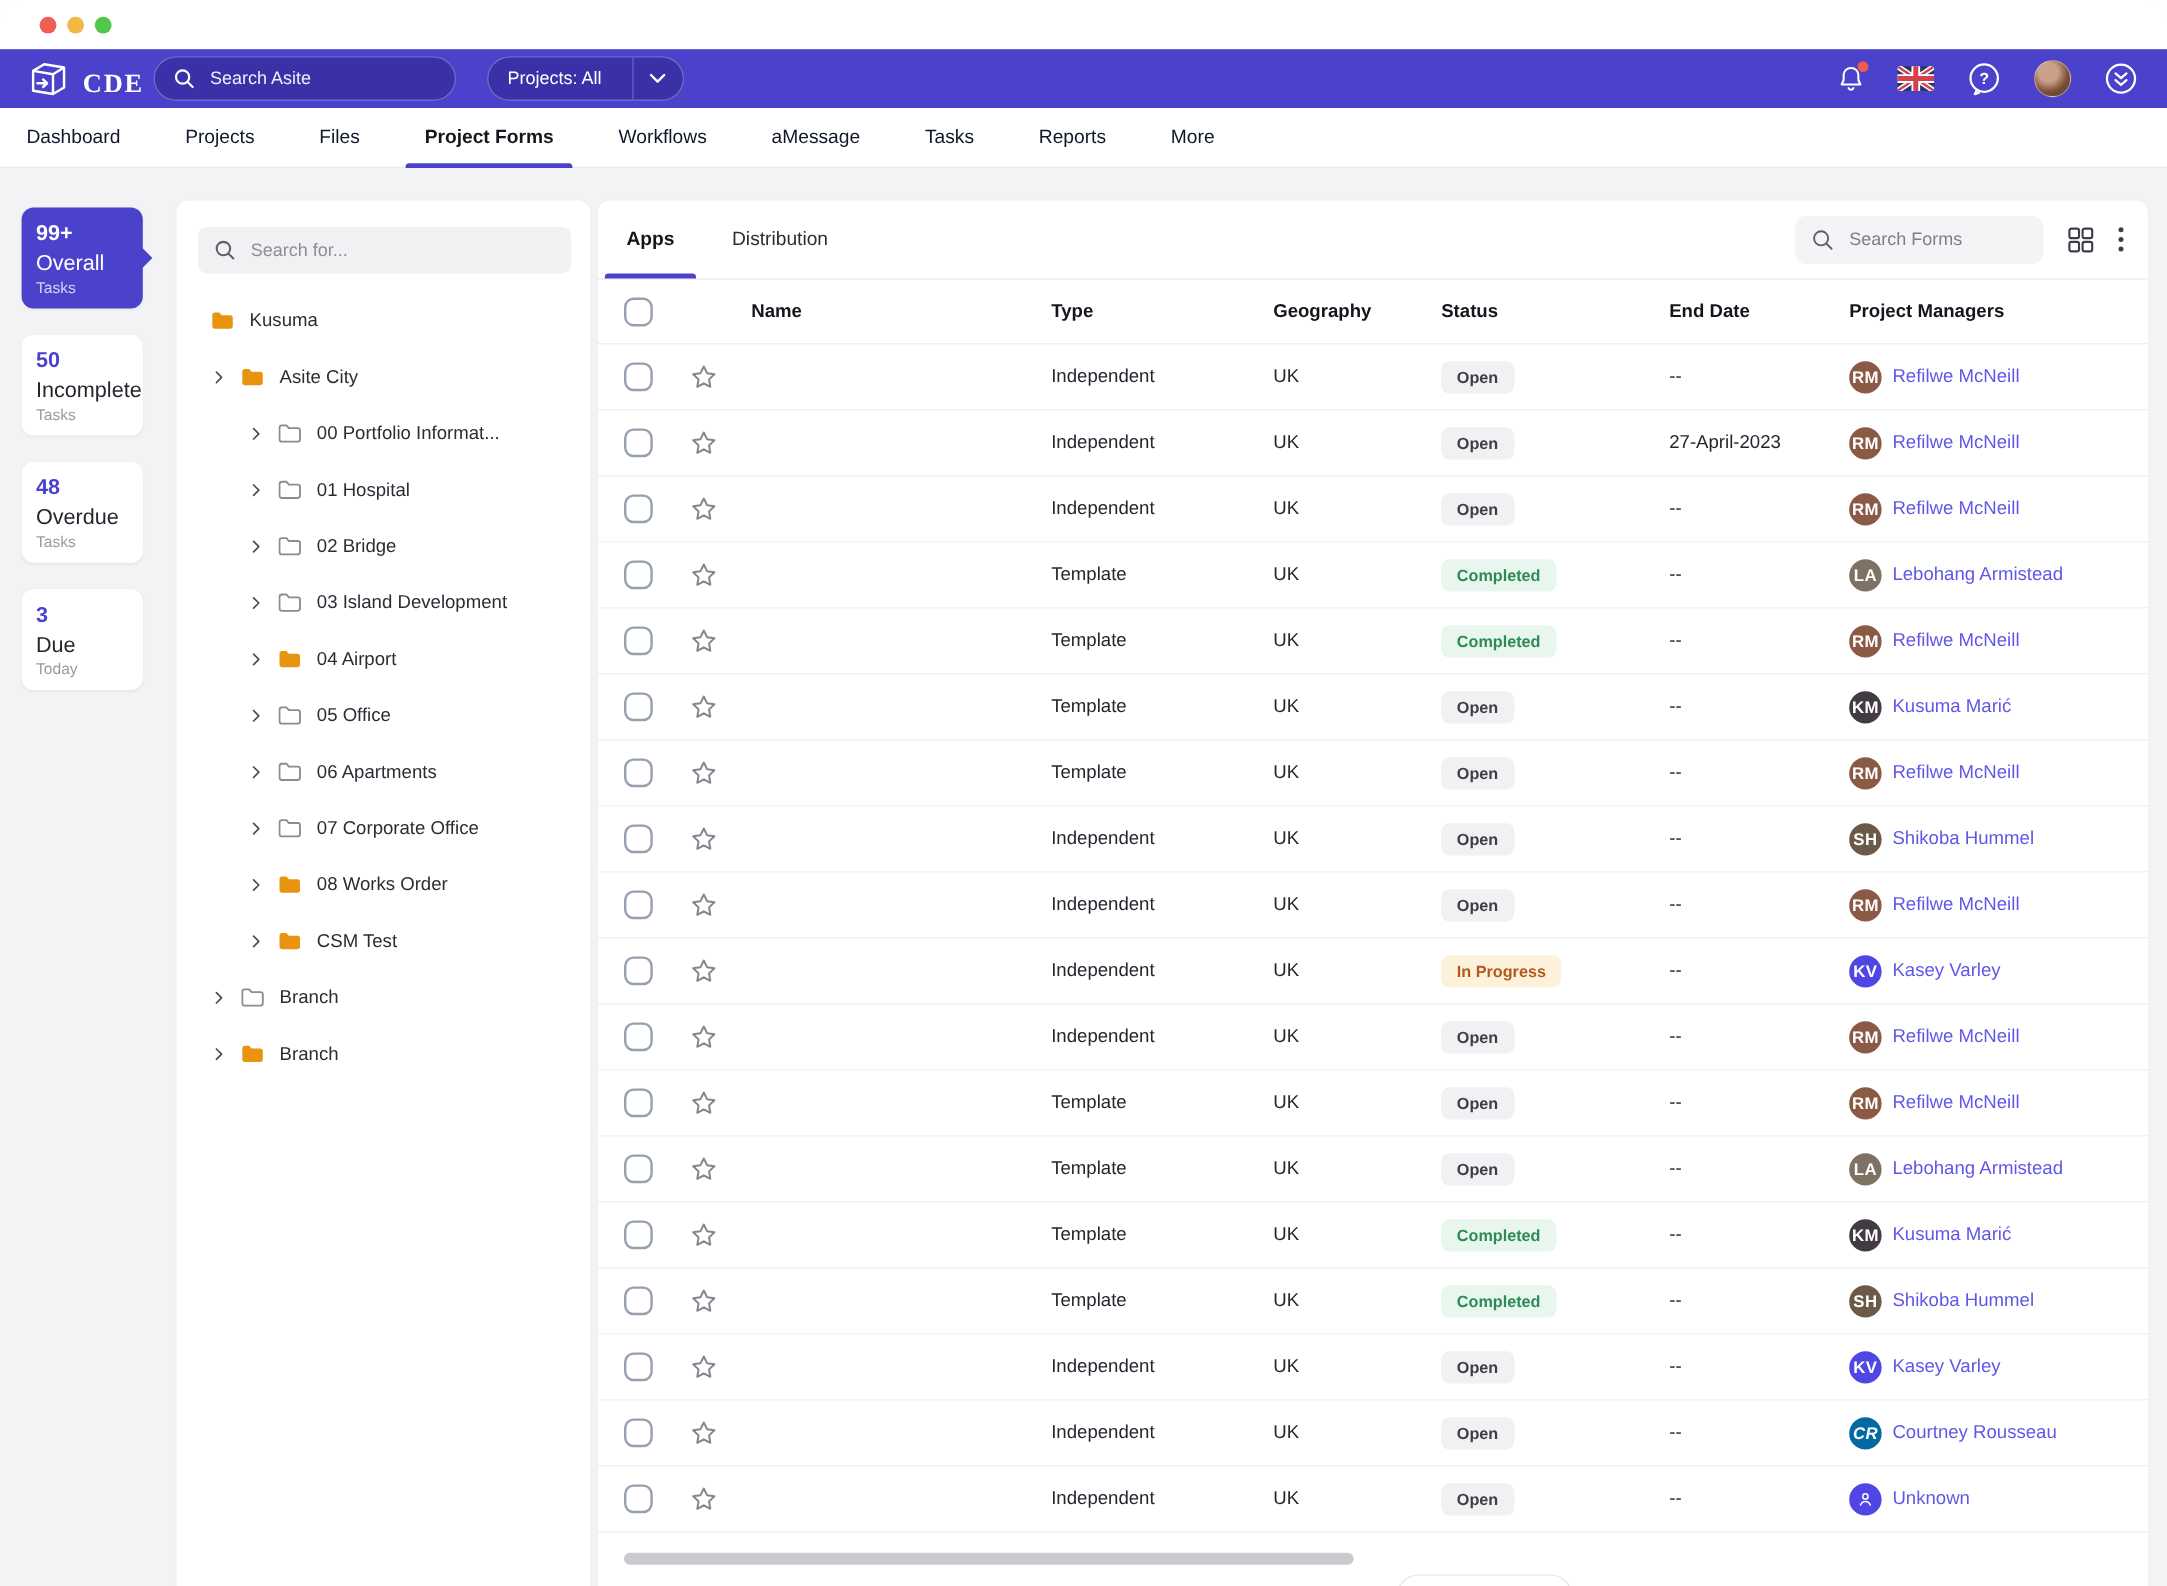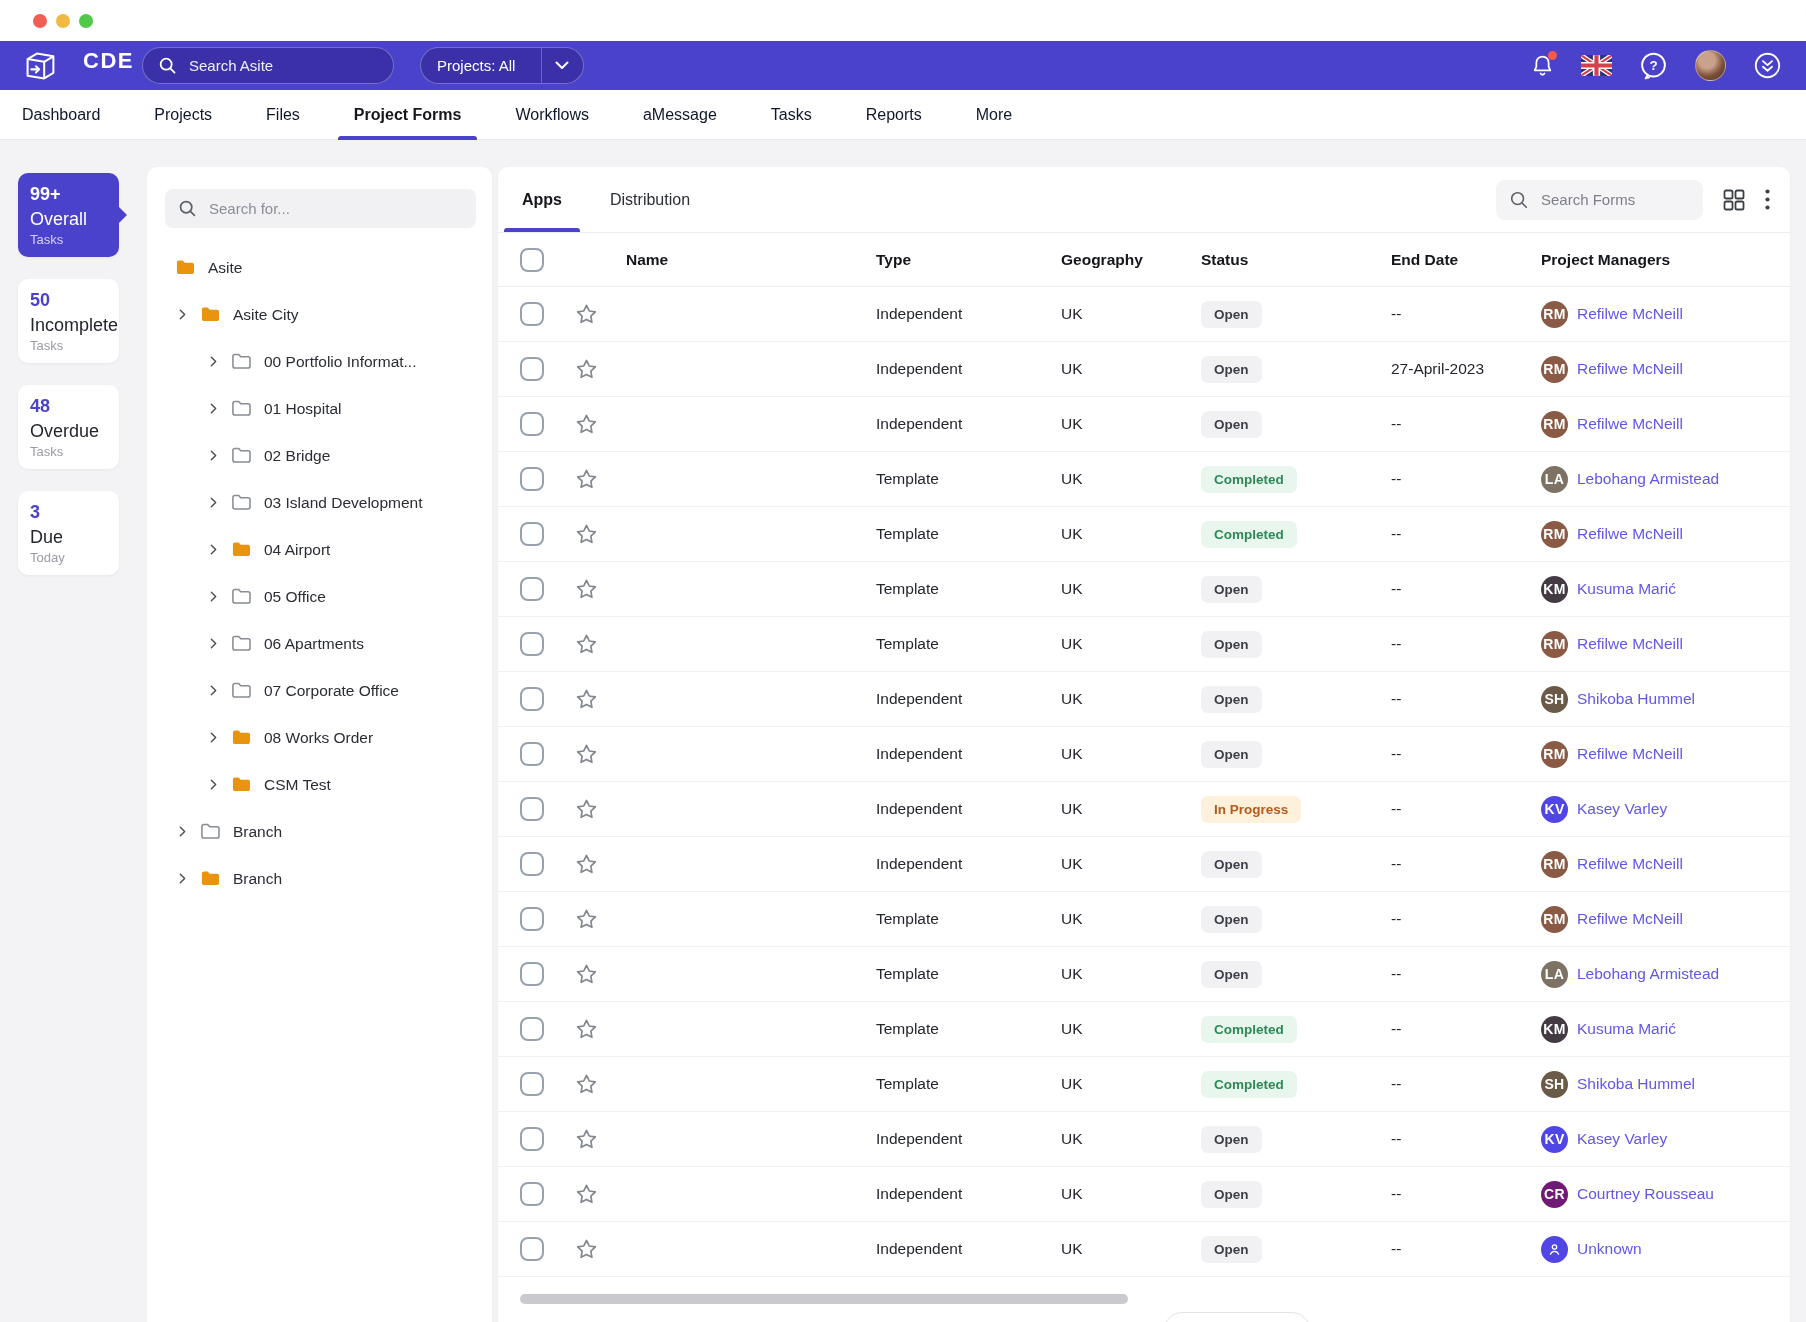--- a/index.html
+++ b/index.html
@@ -14,21 +14,21 @@
 
   
   .titlebar{height:41px;background:#fff;display:flex;align-items:center;padding-left:33px;gap:9px;}
   .light{width:14px;height:14px;border-radius:50%;}
   .light.red{background:#f15e55;}
   .light.yellow{background:#f2b844;}
   .light.green{background:#52c84b;}
 
   
   .appbar{height:49px;background:var(--accent);display:flex;align-items:center;padding:0 24px 0 22px;}
-  .logo{display:flex;align-items:flex-start;gap:24px;flex:none;}
+  .logo{display:flex;align-items:flex-end;gap:10px;flex:none;font-family:Liberation Serif, serif;}
   .logo-text{color:#fff;font-size:22px;font-weight:bold;letter-spacing:1.5px;}
   .pill{height:37px;border-radius:19px;background:rgba(15,8,80,.28);border:1px solid rgba(255,255,255,.30);display:flex;align-items:center;color:#fff;}
   .app-search{margin-left:8px;width:252px;padding:0 6px 0 15px;gap:10px;}
   .app-search input{background:transparent;border:none;outline:none;color:#fff;font-size:15px;font-family:inherit;width:170px;}
   .app-search input::placeholder{color:rgba(255,255,255,.92);}
   .projects-pill{margin-left:26px;width:164px;padding:0;}
   .projects-label{padding:0 16px;font-size:15px;white-space:nowrap;flex:1;}
   .projects-caret{width:42px;height:100%;border-left:1px solid rgba(255,255,255,.25);display:flex;align-items:center;justify-content:center;}
   .appbar-right{margin-left:auto;display:flex;align-items:center;gap:27px;}
   .bell-wrap{position:relative;display:flex;}
@@ -224,21 +224,21 @@
         </span>
         <input type="text" placeholder="Search for..." style="">
       </div>
       <div class="tree" id="tree-list">
           <div class="tree-row" style="padding-left: 11px;">
             <span class="fold">
               <svg width="20" height="17" viewBox="0 0 26 21">
                 <path d="M1.2 4C1.2 2.5 2.4 1.3 3.9 1.3h4.8l2.6 3.1h9.6c1.4 0 2.5 1.1 2.5 2.5v9.4c0 1.5-1.2 2.7-2.7 2.7H3.9c-1.5 0-2.7-1.2-2.7-2.7z" fill="#e8940f"></path>
               </svg>
             </span>
-            <span>Asite</span>
+            <span>Kusuma</span>
           </div>
           <div class="tree-row" style="padding-left: 11px;">
             <span class="chev">
               <svg width="13" height="13" viewBox="0 0 24 24">
                 <path d="M8 4l8 8-8 8" fill="none" stroke="#4a4d55" stroke-width="2.6" stroke-linecap="round" stroke-linejoin="round"></path>
               </svg>
             </span>
             <span class="fold">
               <svg width="20" height="17" viewBox="0 0 26 21">
                 <path d="M1.2 4C1.2 2.5 2.4 1.3 3.9 1.3h4.8l2.6 3.1h9.6c1.4 0 2.5 1.1 2.5 2.5v9.4c0 1.5-1.2 2.7-2.7 2.7H3.9c-1.5 0-2.7-1.2-2.7-2.7z" fill="#e8940f"></path>
@@ -731,21 +731,21 @@
               <svg width="25" height="25" viewBox="0 0 24 24">
                 <path d="M12 3.3l2.6 5.3 5.9.9-4.3 4.1 1 5.9-5.2-2.8-5.2 2.8 1-5.9L3.5 9.5l5.9-.9z" fill="none" stroke="#82878f" stroke-width="1.6" stroke-linejoin="round"></path>
               </svg>
             </span>
             <span><span class="name-bar"></span></span>
             <span>Independent</span>
             <span>UK</span>
             <span><span class="badge" style="background: rgb(241, 241, 244); color: rgb(60, 63, 70);">Open</span></span>
             <span>--</span>
             <span class="pm-cell">
-              <span class="av" style="background: #701a75;">CR</span>
+              <span class="av" style="background: #0369a1; font-style: italic;">CR</span>
               <span class="pm-name">Courtney Rousseau</span>
             </span>
           </div>
           <div class="tgrid trow">
             <span class="checkbox"></span>
             <span class="star">
               <svg width="25" height="25" viewBox="0 0 24 24">
                 <path d="M12 3.3l2.6 5.3 5.9.9-4.3 4.1 1 5.9-5.2-2.8-5.2 2.8 1-5.9L3.5 9.5l5.9-.9z" fill="none" stroke="#82878f" stroke-width="1.6" stroke-linejoin="round"></path>
               </svg>
             </span>

